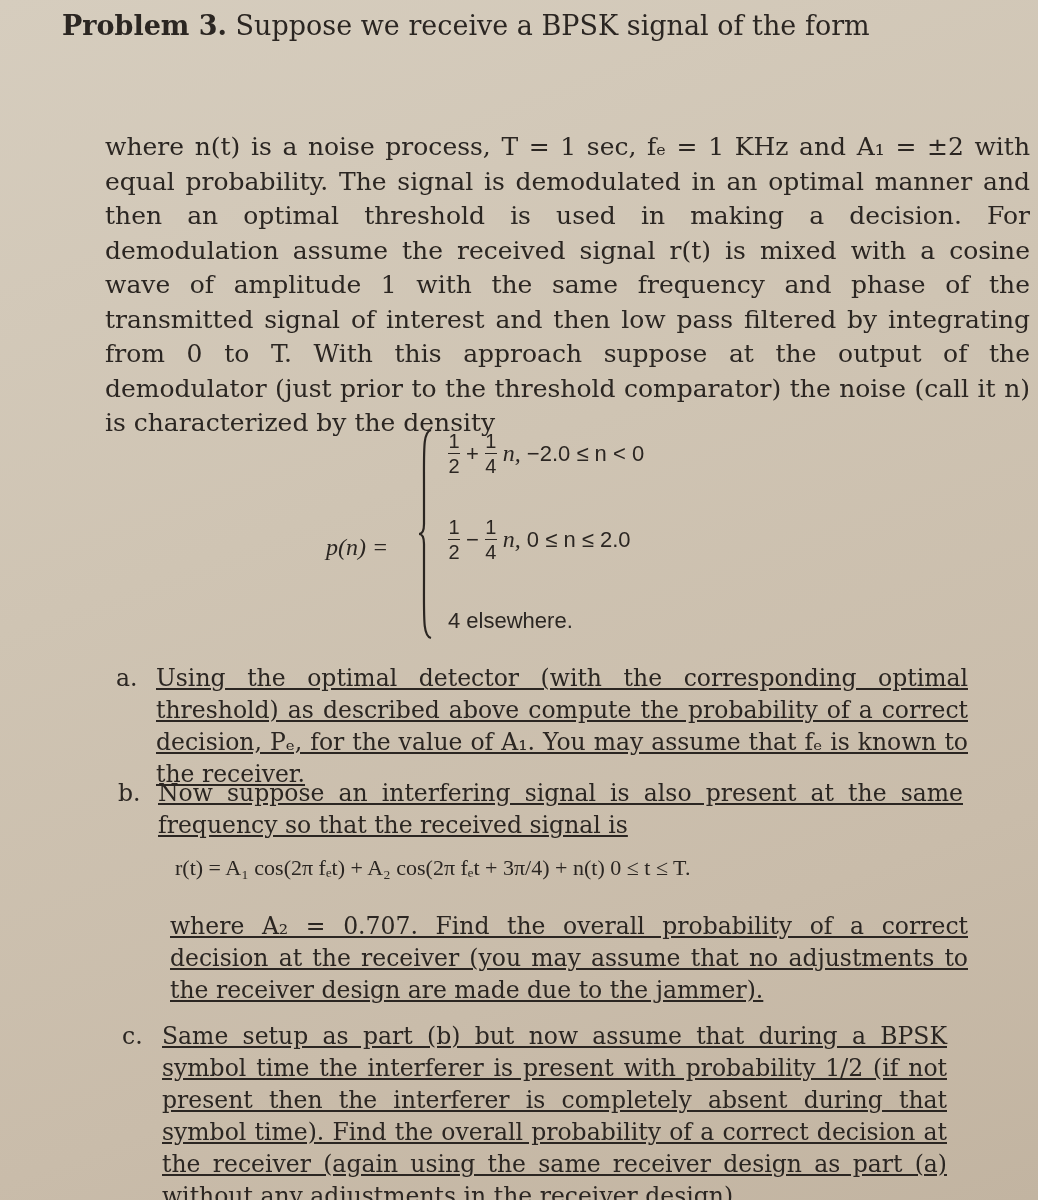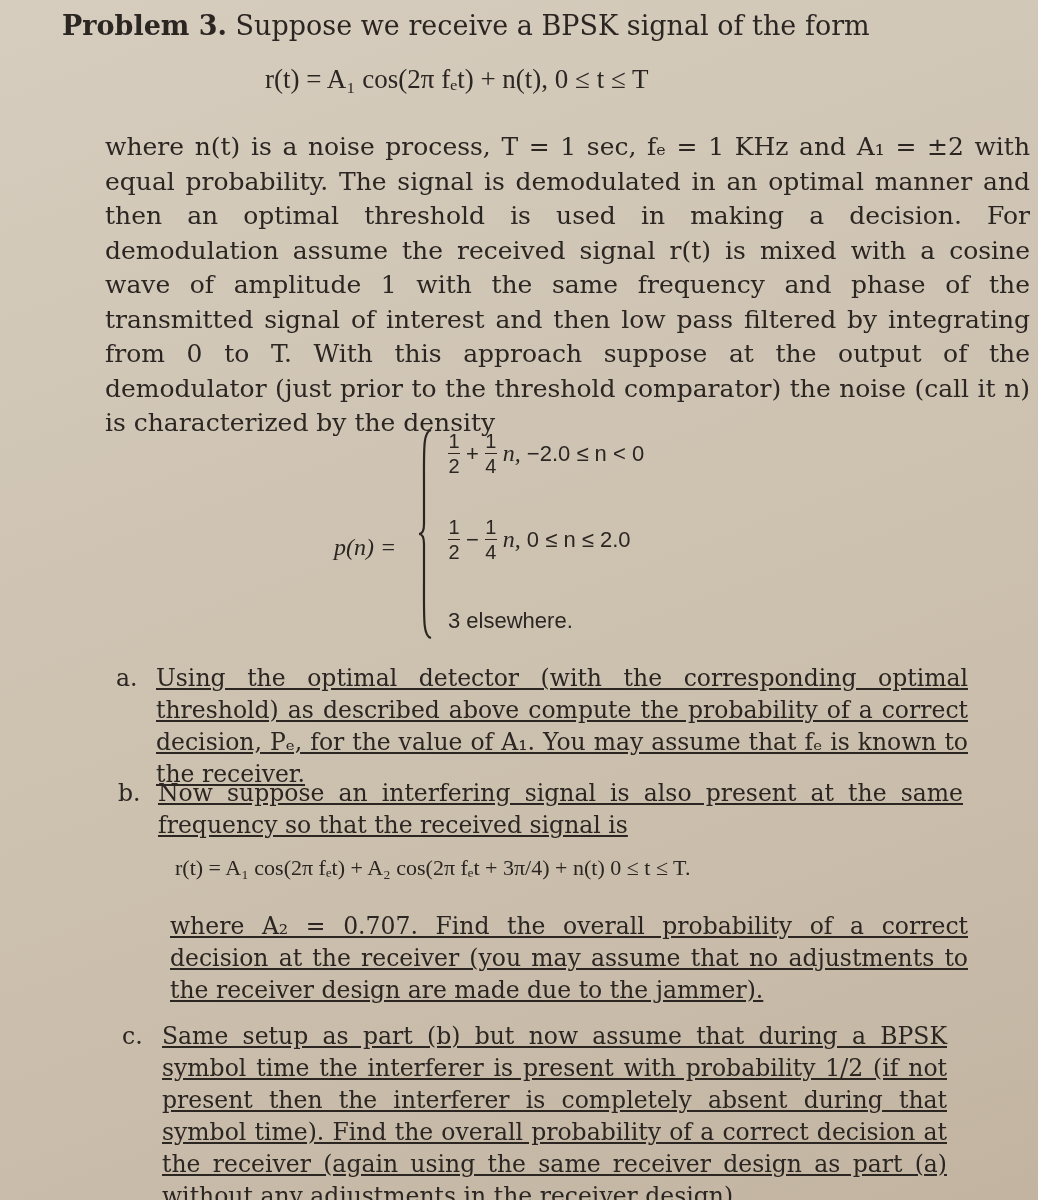--- a/index.html
+++ b/index.html
@@ -9,40 +9,39 @@
     font-family: "DejaVu Serif", "Liberation Serif", serif;
     color:#2b2622;
     position:relative;
   }
   .page { position:absolute; left:0; top:0; width:1038px; height:1200px;padding-left:41px; }
   .title-line { position:absolute; left:62px; top:10px; font-size:27px; }
   .title-line b { font-weight:bold; }
   .eq { position:absolute; font-family:"Liberation Serif","DejaVu Serif",serif; font-size:27px; }
   .para { position:absolute; left:66px; top:130px; width:925px; font-size:25px; line-height:34.5px; text-align:justify;margin-left:39px; }
   .pdf { position:absolute; left:322px; top:424px; width:420px; height:220px; font-family:"Liberation Sans","DejaVu Sans",sans-serif; }
-  .pdf .lhs { position:absolute; left:4px; top:110px; font-size:24px; font-family:"Liberation Serif",serif; font-style:italic;margin-left:8px; }
+  .pdf .lhs { position:absolute; left:4px; top:110px; font-size:24px; font-family:"Liberation Serif",serif; font-style:italic; }
   .brace { position:absolute; left:96px; top:4px; width:14px; height:212px; }
   .case { position:absolute; left:126px; font-size:22px; display:flex; align-items:center; gap:6px; }
   .frac { display:inline-flex; flex-direction:column; align-items:center; font-size:20px; line-height:22px; }
   .frac .bar { width:12px; height:1px; background:#2b2622; margin:1px 0; }
   .case i { font-family:"Liberation Serif",serif; font-size:24px; }
   .item { position:absolute; font-size:23.5px; line-height:32px; }
   .item .lbl { position:absolute; left:0; top:0; }
   .item .txt { position:absolute; left:40px; top:0; text-align:justify;text-decoration:underline; }
 </style>
 </head>
 <body>
 
 <div class="page">
   <div class="title-line">
     <b>Problem 3.</b>
     <span>Suppose we receive a BPSK signal of the form</span>
   </div>
 
-  <div class="eq" style="left:265px; top:64px;">r(t) = A₁ cos(2π fₑt) + n(t),  0 ≤ t ≤ T</div>
 
   <div class="para">where n(t) is a noise process, T = 1 sec, fₑ = 1 KHz and A₁ = ±2 with equal probability. The signal is demodulated in an optimal manner and then an optimal threshold is used in making a decision. For demodulation assume the received signal r(t) is mixed with a cosine wave of amplitude 1 with the same frequency and phase of the transmitted signal of interest and then low pass filtered by integrating from 0 to T. With this approach suppose at the output of the demodulator (just prior to the threshold comparator) the noise (call it n) is characterized by the density</div>
 
   <div class="pdf">
     <div class="lhs">p(n) =</div>
     <svg class="brace" viewBox="0 0 14 212">
       <path d="M13 2 C5 4, 6 20, 6 60 L6 96 C6 104, 3 106, 1 106 C3 106, 6 108, 6 116 L6 152 C6 192, 5 208, 13 210" fill="none" stroke="#2b2622" stroke-width="2.2"></path>
     </svg>
     <div class="case" style="top:6px;">
       <span class="frac">
@@ -67,21 +66,21 @@
         </span>
       <span>−</span>
       <span class="frac">
           <span>1</span>
           <span class="bar"></span>
           <span>4</span>
         </span>
       <i>n,</i>
       <span>0 ≤ n ≤ 2.0</span>
     </div>
-    <div class="case" style="top:184px;">3 elsewhere.</div>
+    <div class="case" style="top:184px;">4 elsewhere.</div>
   </div>
 
   <div class="item" style="left:116px; top:662px; width:855px;">
     <span class="lbl">a.</span>
     <div class="txt" style="width:812px;">Using the optimal detector (with the corresponding optimal threshold) as described above compute the probability of a correct decision, Pₑ, for the value of A₁. You may assume that fₑ is known to the receiver.</div>
   </div>
 
   <div class="item" style="left:118px; top:777px; width:845px;">
     <span class="lbl">b.</span>
     <div class="txt" style="width:805px;">Now suppose an interfering signal is also present at the same frequency so that the received signal is</div>

